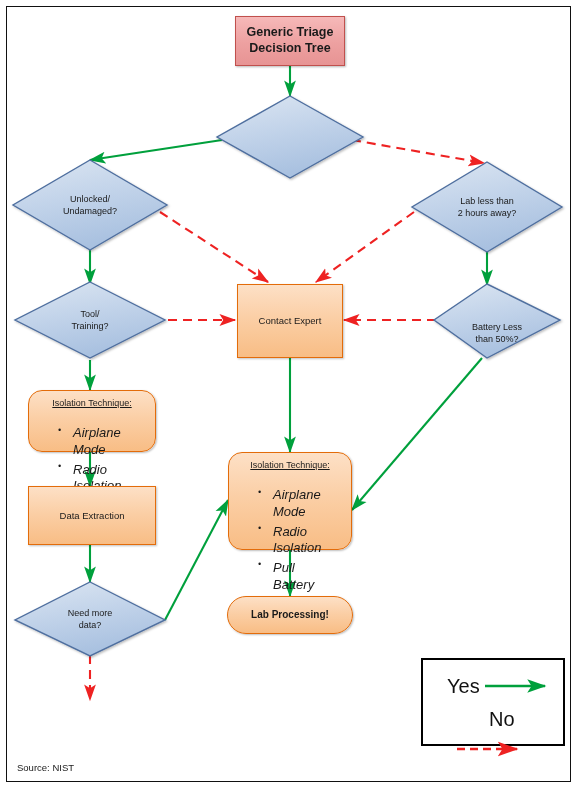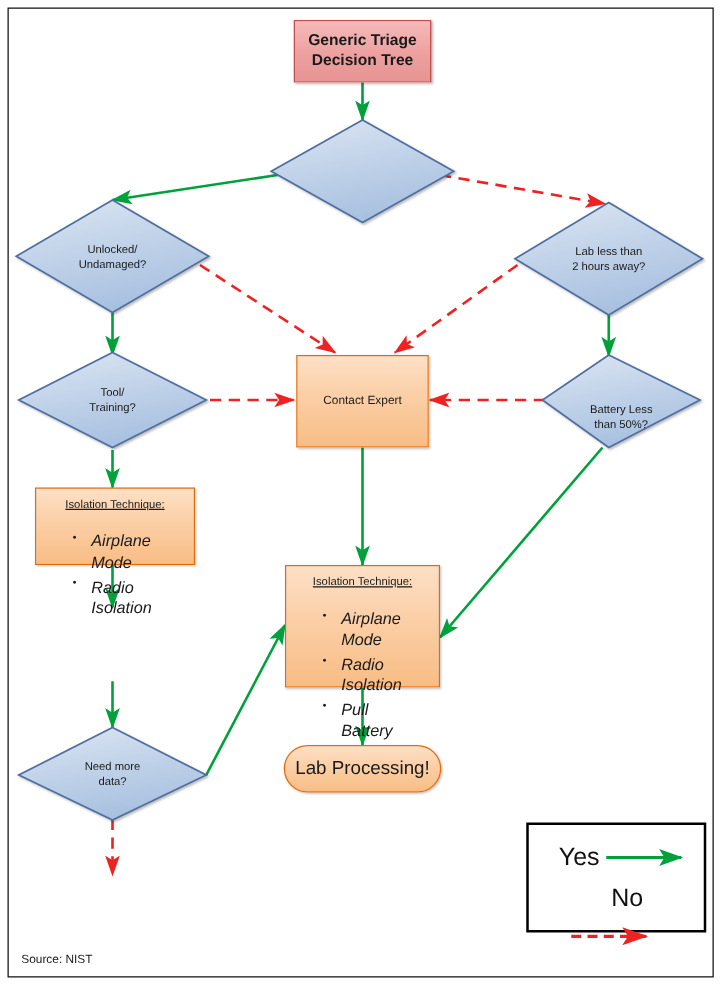--- a/index.html
+++ b/index.html
@@ -60,23 +60,24 @@
     border: 1.3px solid #e36c0a;
     font-size: 9.5px;
     color: #1a1a1a;
     box-shadow: 1px 1px 2px rgba(0,0,0,0.25);
   }
   
   .terminal {
     background: linear-gradient(180deg, #fde0c6 0%, #fbcfa6 45%, #f8bd85 100%);
     border: 1.3px solid #e36c0a;
     border-radius: 30px;
-    font-size: 15px;
+    font-size: 10px;
     color: #1a1a1a;
     box-shadow: 1px 1px 2px rgba(0,0,0,0.25);
+    font-weight: bold;
   }
   
   .diamond {
     position: absolute;
   }
   .diamond .dlabel {
     position: absolute;
     left: 0; top: 0;
     width: 100%; height: 100%;
     display: flex;
@@ -86,20 +87,21 @@
     font-size: 9px;
     color: #1a1a1a;
     line-height: 1.35;
     pointer-events: none;
   }
   
   .iso-box {
     display: block;
     padding: 7px 6px 16px 6px;
     text-align: left;
+    border-radius: 14px;
   }
   .iso-head {
     text-align: center;
     font-size: 9px;
     text-decoration: underline;
     margin-bottom: 5px;
     color: #1a1a1a;
   }
   .iso-list {
     margin: 16px;
@@ -293,20 +295,23 @@
   </div>
 
   <div class="node proc-box iso-box" style="left:28px; top:390px; width:128px; height:62px;">
     <div class="iso-head">Isolation Technique:</div>
     <ul class="iso-list">
       <li>Airplane Mode</li>
       <li>Radio Isolation</li>
     </ul>
   </div>
 
+  <div class="node proc-box" style="left:28px; top:486px; width:128px; height:59px;">
+    <div>Data Extraction</div>
+  </div>
 
   <div class="node proc-box iso-box" style="left:228px; top:452px; width:124px; height:98px;">
     <div class="iso-head">Isolation Technique:</div>
     <ul class="iso-list">
       <li>Airplane Mode</li>
       <li>Radio Isolation</li>
       <li>Pull Battery</li>
       <li>Tool Off</li>
     </ul>
   </div>

